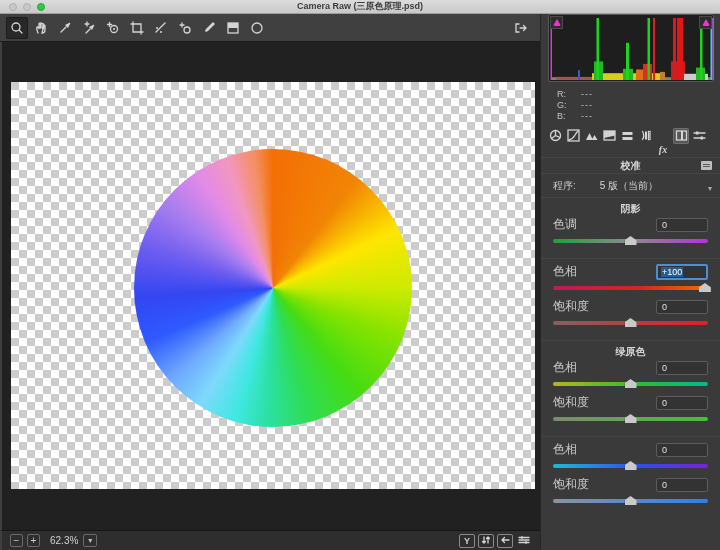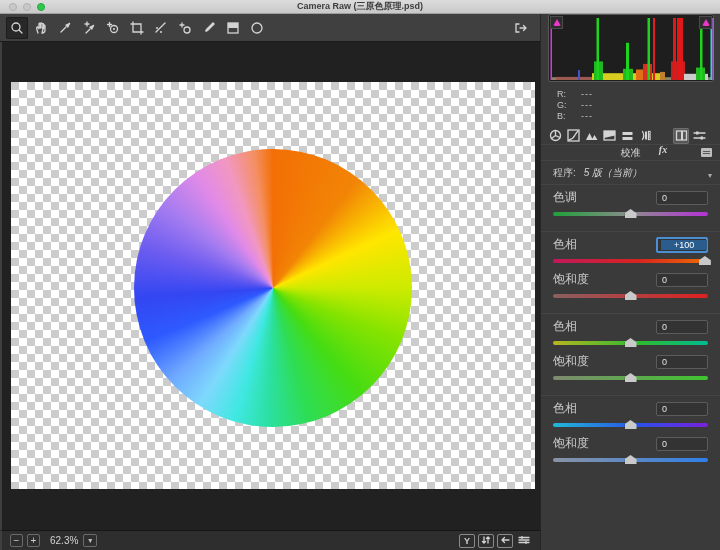--- a/index.html
+++ b/index.html
@@ -60,41 +60,41 @@
   .rgb-readout { margin:7px 0 0 16px; font-size:9px; line-height:11px; color:#c4c4c4; }
   .rgb-row span.lab { display:inline-block; width:14px; }
   .rgb-row span.val { display:inline-block; margin-left:10px; letter-spacing:1px; }
 
   .tabs { display:flex; align-items:center; gap:2px; margin:5px 0 0 6px; height:17px; }
   .tab { width:16px; height:16px; display:flex; align-items:center; justify-content:center; border-radius:2px; }
   .tab.selected { background:#565656; box-shadow:inset 0 0 0 1px #6e6e6e; }
   .tab svg { display:block; }
   .fx-glyph { font-size:10px; font-style:italic; font-weight:bold; color:#d6d6d6; font-family:"Liberation Serif","DejaVu Serif",serif;margin-top:28px; }
 
-  .panel-header { position:relative; margin-top:0; height:16px; display:flex; align-items:center; justify-content:center;
-    font-size:10px; font-weight:normal; color:#d6d6d6; border-top:1px solid #454545; }
+  .panel-header { position:relative; margin-top:13px; height:16px; display:flex; align-items:center; justify-content:center;
+    font-size:10px; font-weight:bold; color:#d6d6d6; border-top:1px solid #454545; }
   .panel-menu { position:absolute; right:8px; top:3px; width:11px; height:9px; background:#bdbdbd; border-radius:1px;
     display:flex; flex-direction:column; justify-content:center; gap:1px; padding:0 2px; }
   .panel-menu i { display:block; height:1px; background:#5a5a5a; }
 
   .process-row { display:flex; align-items:center; height:24px; padding:0 8px 0 12px;
     border-top:1px solid #454545; font-size:10px; }
-  .process-label { color:#c9c9c9; margin-right:8px; }
-  .process-select { flex:1; display:flex; align-items:flex-end; color:#d6d6d6;font-style:italic; }
+  .process-label { color:#c9c9c9; margin-right:24px; }
+  .process-select { flex:1; display:flex; align-items:flex-end; color:#d6d6d6; }
   .process-value { flex:1; }
   .process-chev { color:#a8a8a8; font-size:8px; }
 
   .section { border-top:1px solid #454545; padding:4px 0 6px 0; }
   .section-title { text-align:center; font-size:10px; font-weight:bold; color:#d4d4d4; height:14px; line-height:14px; }
   .slider-row { display:flex; align-items:center; justify-content:space-between; margin:1px 12px 0 12px; height:15px; }
   .slider-label { font-size:12px; color:#c9c9c9; }
   .valbox { width:52px; height:14px; background:#333333; border:1px solid #5c5c5c; border-radius:2px;
     font-size:9px; color:#e2e2e2; line-height:12px; padding-left:5px; }
   .valbox.focused { border:2px solid #4a8fd6; height:16px; line-height:12px; padding-left:3px; }
-  .valbox.focused .sel { background:#2a5d8e; color:#ffffff; padding:0 13px;margin-top:44px; }
+  .valbox.focused .sel { background:#2a5d8e; color:#ffffff; padding:0 1px;margin-top:44px; }
   .track-wrap { position:relative; margin:4px 12px 7px 12px; height:9px; }
   .track { position:absolute; left:0; right:0; top:3px; height:4px; border-radius:2px; }
   .thumb { position:absolute; top:0; width:12px; height:9px; background:#c9c9c9; transform:translateX(-50%);
     clip-path:polygon(50% 0, 100% 48%, 100% 100%, 0 100%, 0 48%);
     filter:drop-shadow(0 0 1px #1a1a1a); }
 
   svg .st { stroke:#d4d4d4; stroke-width:1.3; fill:none; stroke-linecap:round; }
   svg .fl { fill:#d4d4d4; stroke:none; }
 </style>
 </head>
@@ -365,20 +365,21 @@
 
     <div class="process-row">
       <span class="process-label">程序:</span>
       <span class="process-select">
         <span class="process-value">5 版（当前）</span>
         <span class="process-chev">▾</span>
       </span>
     </div>
 
     <div class="section">
+      <div class="section-title">阴影</div>
       <div class="slider-row">
         <span class="slider-label">色调</span>
         <span class="valbox">0</span>
       </div>
       <div class="track-wrap">
         <div class="track" style="background: linear-gradient(90deg, rgb(31, 160, 58), rgb(140, 140, 140) 50%, rgb(181, 50, 216));"></div>
         <div class="thumb" style="left: 50%;"></div>
       </div>
     </div>
 
@@ -395,20 +396,21 @@
         <span class="slider-label">饱和度</span>
         <span class="valbox">0</span>
       </div>
       <div class="track-wrap">
         <div class="track" style="background: linear-gradient(90deg, rgb(138, 95, 95), rgb(224, 32, 32));"></div>
         <div class="thumb" style="left: 50%;"></div>
       </div>
     </div>
 
     <div class="section">
+      <div class="section-title">绿原色</div>
       <div class="slider-row">
         <span class="slider-label">色相</span>
         <span class="valbox">0</span>
       </div>
       <div class="track-wrap">
         <div class="track" style="background: linear-gradient(90deg, rgb(181, 181, 32), rgb(47, 187, 47) 55%, rgb(0, 187, 144));"></div>
         <div class="thumb" style="left: 50%;"></div>
       </div>
       <div class="slider-row">
         <span class="slider-label">饱和度</span>

